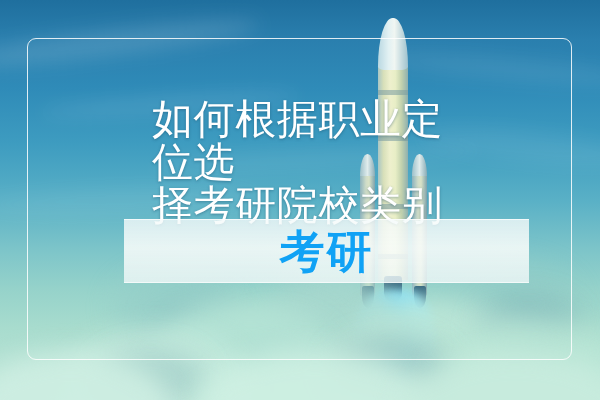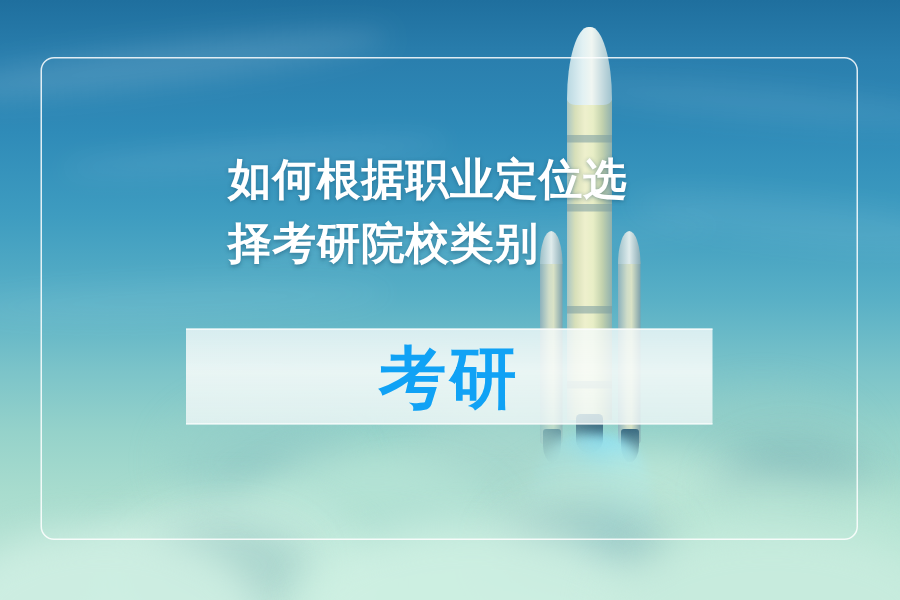--- a/index.html
+++ b/index.html
@@ -187,34 +187,34 @@
     pointer-events: none;
   }
 
   
   .title {
     position: absolute;
     left: 152px;
     top: 98px;
     width: 300px;
     color: #ffffff;
-    font-size: 29px;
-    font-weight: bold;
+    font-size: 41px;
+    font-weight: normal;
     line-height: 43px;
     letter-spacing: 0.6px;
     text-shadow: 0 1px 3px rgba(20,70,100,0.45);
     white-space: pre-line;
   }
 
   
   .keyword-bar {
     position: absolute;
     left: 124px;
     top: 219px;
-    width: 351px;
+    width: 405px;
     height: 64px;
     background: linear-gradient(180deg,
        rgba(244,250,250,0.80) 0%,
        rgba(248,252,250,0.88) 45%,
        rgba(240,248,248,0.80) 100%);
     border-top: 1px solid rgba(255,255,255,0.75);
     border-bottom: 1px solid rgba(255,255,255,0.6);
     box-sizing: border-box;
     display: flex;
     align-items: center;

